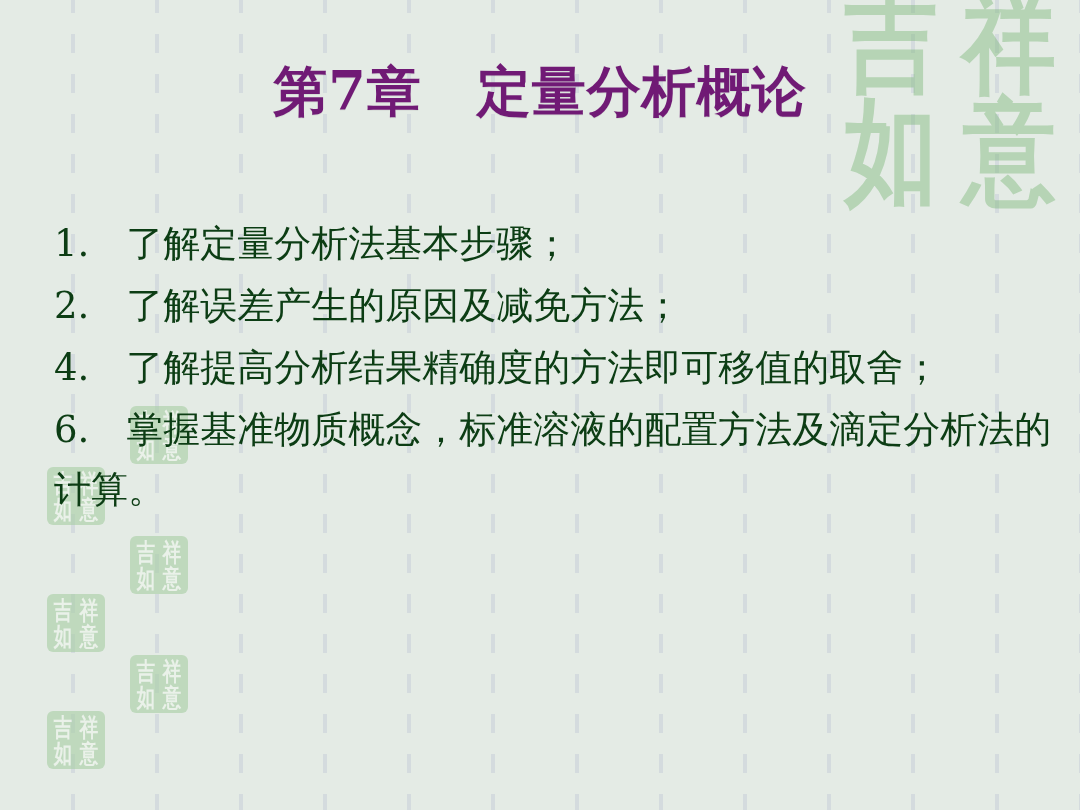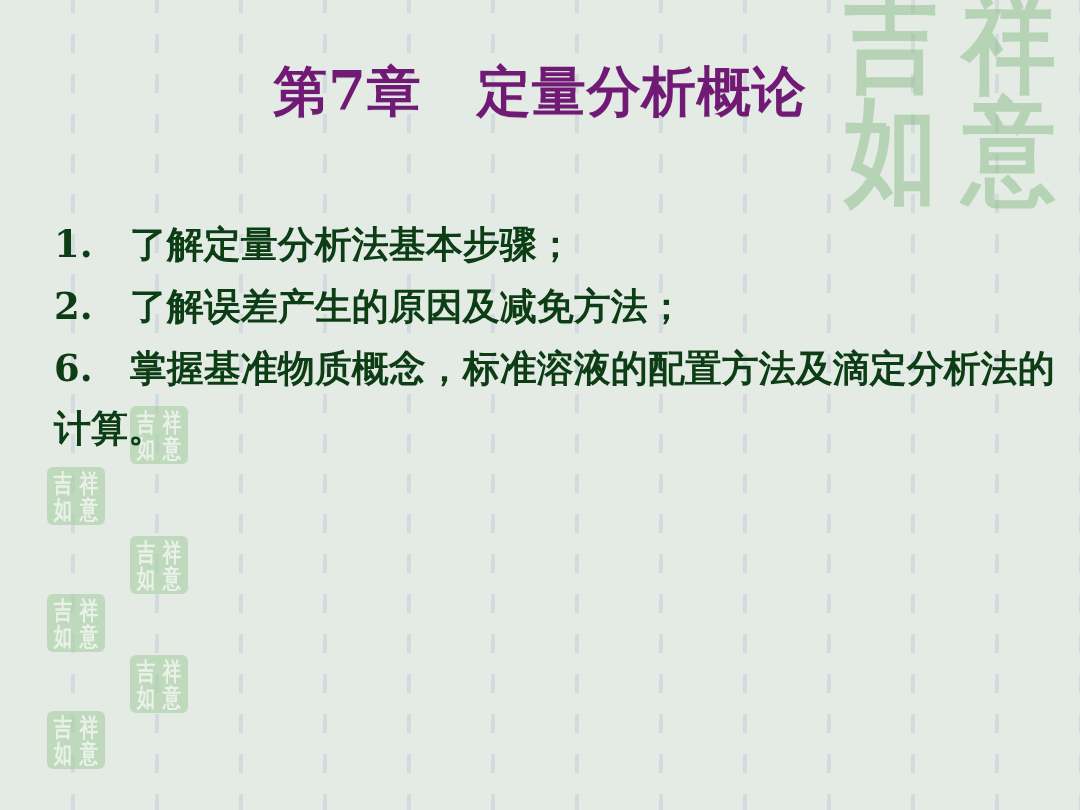--- a/index.html
+++ b/index.html
@@ -120,21 +120,21 @@
     position: absolute;
     left: 54px;
     right: 24px;
     top: 214px;
     margin: 0;
     padding: 0;
     list-style: none;
     color: #0c3d14;
     font-size: 37px;
     line-height: 60px;
-    font-weight: 700;
+    font-weight: 400;
   }
   #objective-list li {
     margin: 0 0 2px 0;
     padding: 0;
     display: block;
     white-space: pre-wrap;
   }
   #objective-list li.tight {
     text-indent: 0;
   }
@@ -206,17 +206,18 @@
       </div>
     </div>
 
   <div id="content">
 
     <div id="slide-title">第7章　定量分析概论</div>
 
     <ul id="objective-list">
       <li>1.　了解定量分析法基本步骤；</li>
       <li>2.　了解误差产生的原因及减免方法；</li>
+      <li>4.　了解提高分析结果精确度的方法即可移值的取舍；</li>
       <li>6.　掌握基准物质概念，标准溶液的配置方法及滴定分析法的计算。</li>
     </ul>
 
   </div>
 </div>
 
 </body></html>

